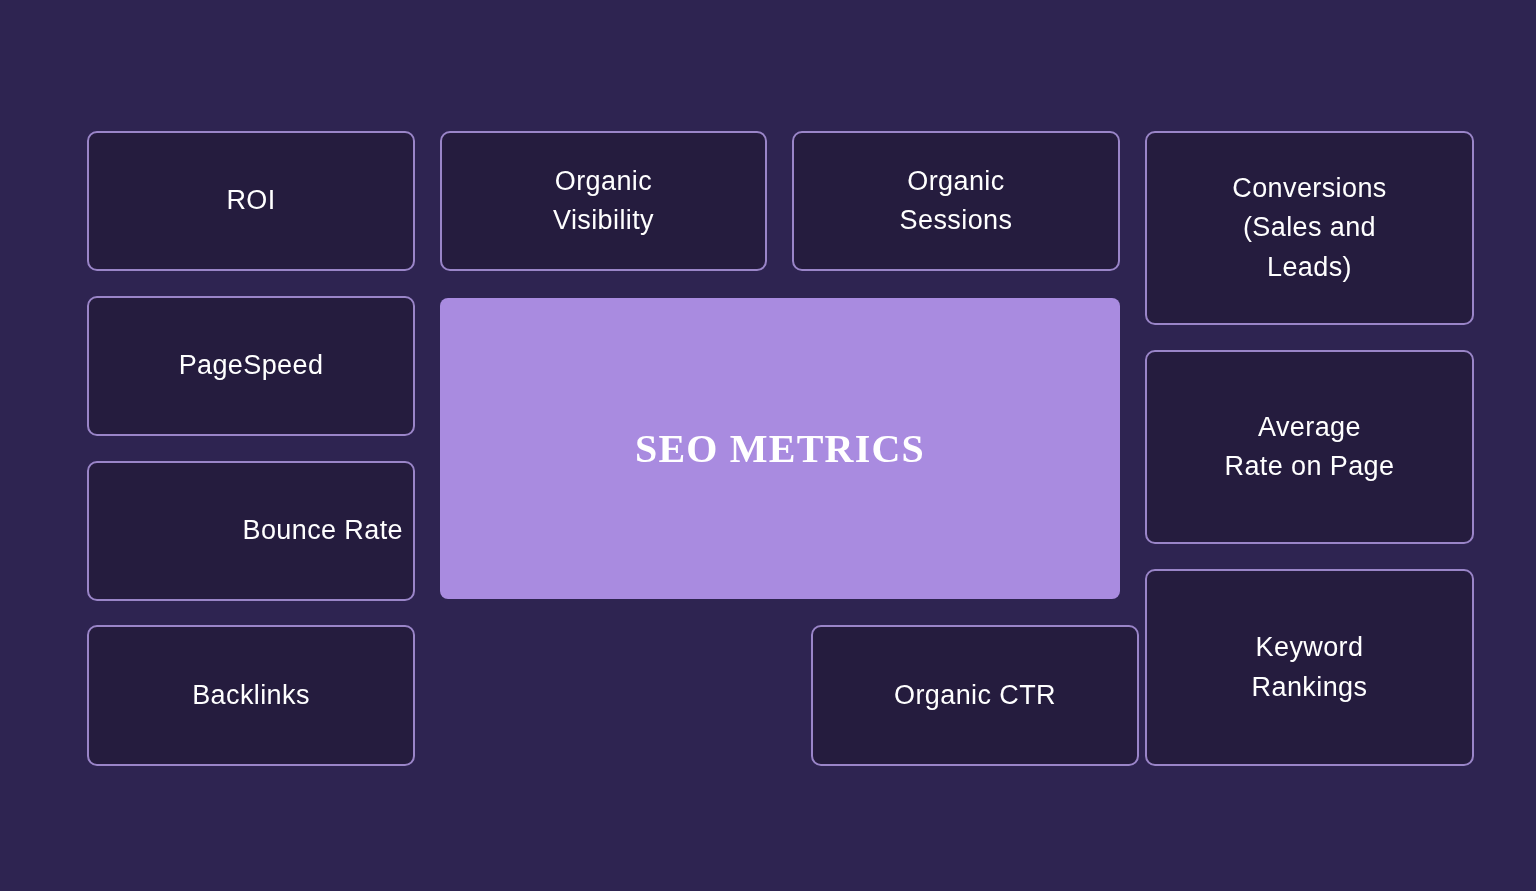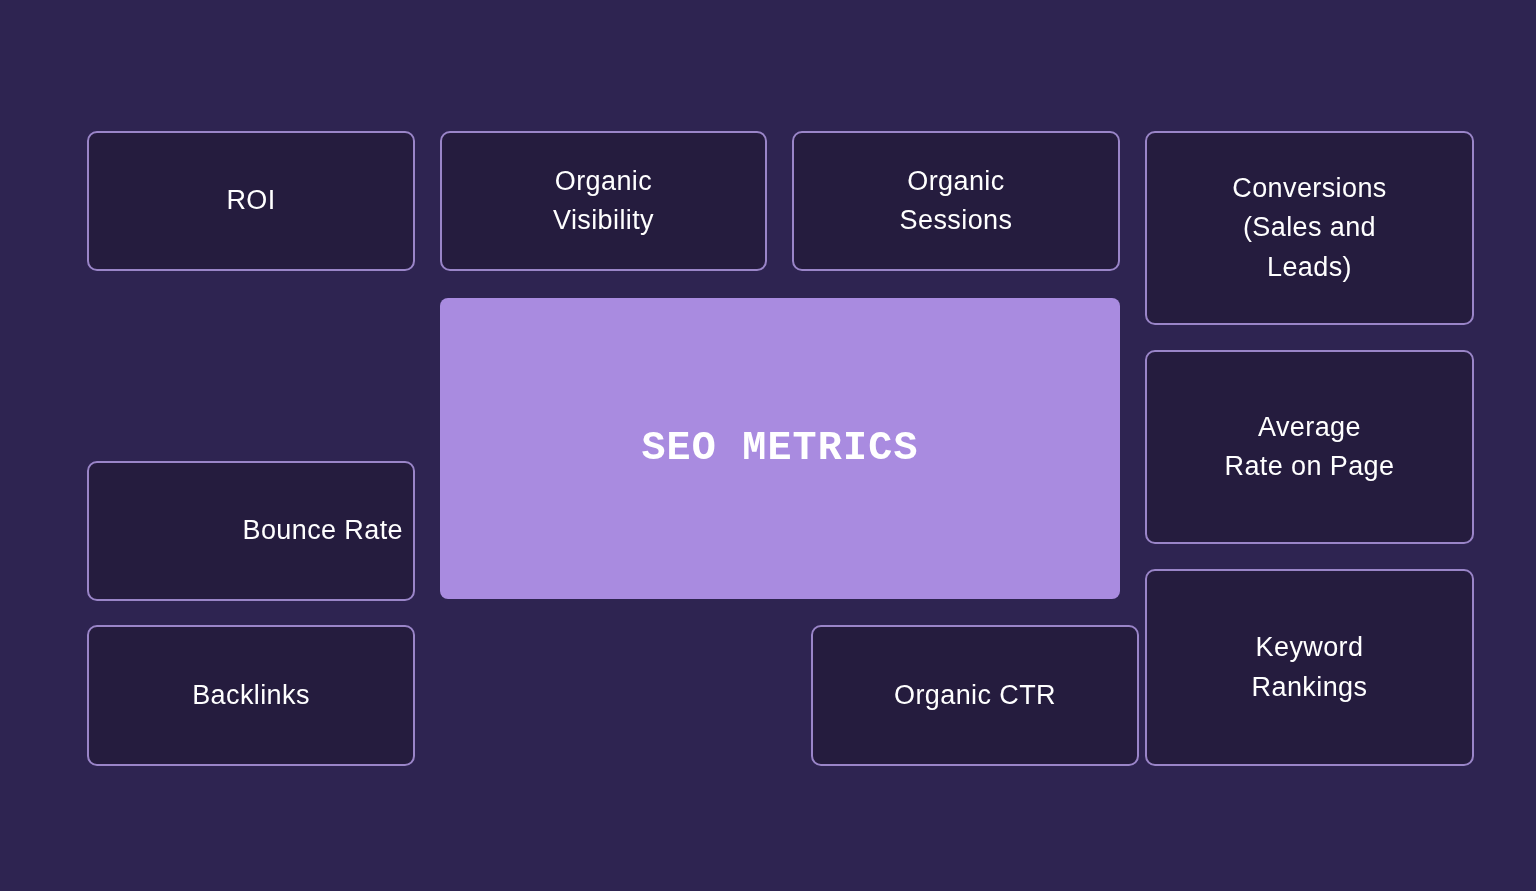--- a/index.html
+++ b/index.html
@@ -51,21 +51,21 @@
     border: none;
     border-radius: 8px;
     display: flex;
     align-items: center;
     justify-content: center;
     text-align: center;
   }
 
   .center-label {
     color: #ffffff;
-    font-family: Liberation Mono, monospace;
+    font-family: Liberation Serif, serif;
     font-size: 40px;
     font-weight: 700;
     letter-spacing: 1.2px;
   }
 
   
   #card-roi          { left: 87px;  top: 131px; width: 328px; height: 140px; }
   #card-pagespeed    { left: 87px;  top: 296px; width: 328px; height: 140px; }
   #card-bounce-rate  { left: 87px;  top: 461px; width: 328px; height: 140px; justify-content: flex-end; }
   #card-backlinks    { left: 87px;  top: 625px; width: 328px; height: 141px; }
@@ -88,20 +88,23 @@
 </style>
 </head>
 <body>
 
 <div id="canvas">
 
   <div class="card" id="card-roi">
     <span class="card-label">ROI</span>
   </div>
 
+  <div class="card" id="card-pagespeed">
+    <span class="card-label">PageSpeed</span>
+  </div>
 
   <div class="card" id="card-bounce-rate">
     <span class="card-label">Bounce Rate</span>
   </div>
 
   <div class="card" id="card-backlinks">
     <span class="card-label">Backlinks</span>
   </div>
 
   <div class="card" id="card-organic-visibility">

